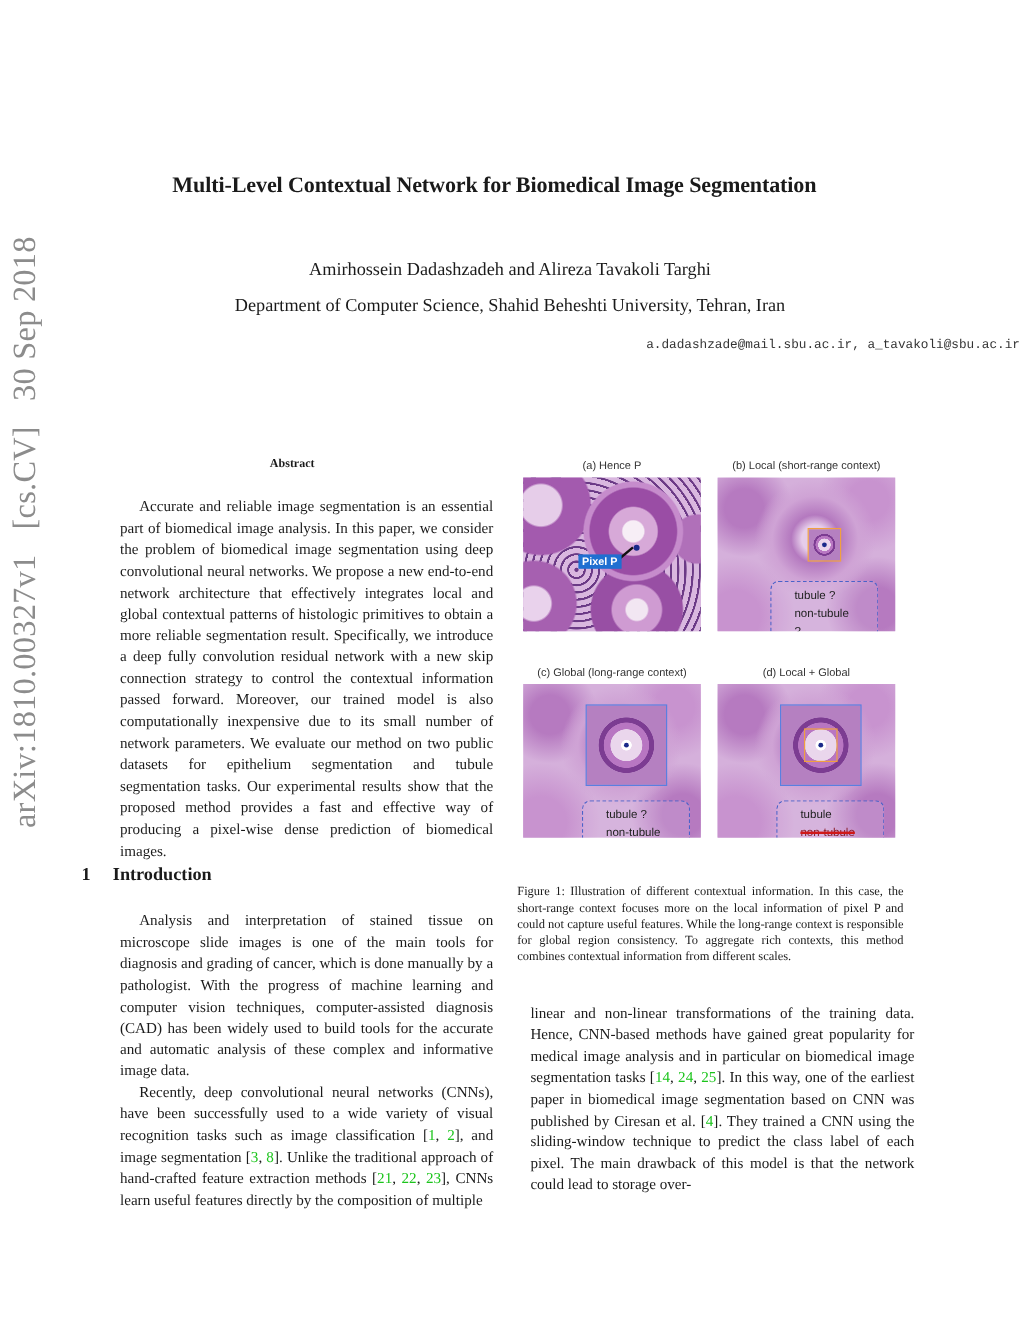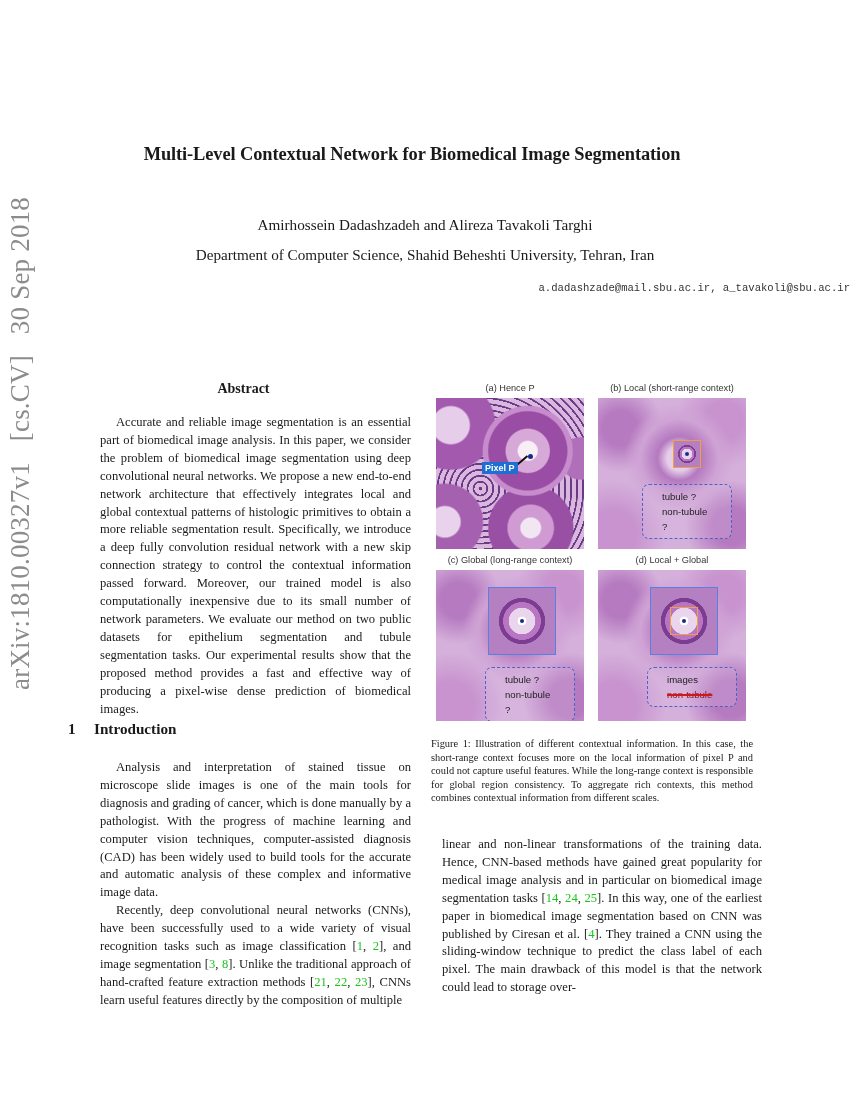--- a/index.html
+++ b/index.html
@@ -9,30 +9,30 @@
   .authors { left: 0; width: 850px; top: 216px; text-align: center; font-size: 15.2px; }
   .affil { left: 0; width: 850px; top: 246px; text-align: center; font-size: 15.2px; }
   .email { left: 0; width: 850px; top: 282px; text-align: right; font-family: "Liberation Mono", "DejaVu Sans Mono", monospace; font-size: 10.6px; color: #333; }
   .arxiv { left: 5px; top: 690px; width: 420px; height: 46px; transform-origin: 0 0; transform: rotate(-90deg); font-size: 27px; color: #8c8c8c; white-space: nowrap; letter-spacing: 0.2px; }
   .arxiv span { margin-right: 14px; }
   .col { font-size: 12.6px; line-height: 17.9px; text-align: justify; hyphens: manual; }
   .col p { margin: 0; text-indent: 16px; }
   .col p.noindent { text-indent: 0; }
   .left-col { left: 72px; width: 311px; margin-left: 28px; }
   .right-col { left: 442px; width: 320px; }
-  .abstract-head { left: 88px; width: 311px; top: 381px; text-align: center; font-weight: bold; font-size: 14px; }
+  .abstract-head { left: 88px; width: 311px; top: 381px; text-align: center; font-weight: bold; font-size: 10px; }
   .abstract-body { top: 414px; }
   .intro-head { left: 68px; top: 720px; font-weight: bold; font-size: 15.2px; }
   .intro-head .num { display: inline-block; width: 26px; }
   .intro-body { top: 759px; }
   .right-body { top: 836px; }
   .cite { color: #1bc41b; }
   .caption { left: 431px; width: 322px; top: 737px; font-size: 10.4px; line-height: 13.6px; text-align: justify; }
   .panel-label { font-family: "Liberation Sans", "DejaVu Sans", sans-serif; font-size: 9.2px; color: #333; text-align: center; width: 150px; }
-  .panel { width: 148px; height: 151px; overflow: hidden; text-decoration: underline; }
+  .panel { width: 148px; height: 128px; overflow: hidden; text-decoration: underline; }
   .panel-a { background:
       radial-gradient(circle at 62% 35%, #f7eef6 0 7%, #d7a9d8 8% 16%, #9a4da5 17% 29%, #c68ccc 30% 33%, transparent 34%),
       radial-gradient(circle at 64% 86%, #f2e6f2 0 6%, #cf9bd2 7% 14%, #984fa4 15% 26%, transparent 27%),
       radial-gradient(circle at 10% 18%, #e6cde9 0 10%, #a35aae 11% 24%, transparent 25%),
       radial-gradient(circle at 6% 82%, #e9d2ec 0 8%, #a660b0 9% 20%, transparent 21%),
       radial-gradient(circle at 98% 40%, #b070b9 0 12%, transparent 13%),
       repeating-radial-gradient(circle at 30% 60%, #6b3a86 0 1.5px, #d9b7df 2px 6px),
       #d3aedb; }
   .panel-blur { background:
       radial-gradient(circle at 55% 40%, #e6cdea 0 10%, #b479bf 18%, #cfa3d5 32%, transparent 45%),
@@ -114,19 +114,19 @@
     </div>
   </div>
 
   <div class="abs panel-label" style="left:597px; top:555px;">(d) Local + Global</div>
   <div class="abs panel panel-blur" style="left:598px; top:570px;">
     <div class="crop box-global" style="left:52px; top:17px; width:66px; height:66px;">
       <div class="box-local" style="position:absolute; left:19px; top:19px; width:26px; height:26px;"></div>
       <div class="dot"></div>
     </div>
     <div class="qbox" style="left:49px; top:97px; width:50px;">
-      <div>images</div>
+      <div>tubule</div>
       <div class="strike">non-tubule</div>
     </div>
   </div>
 
   <div class="abs caption">Figure 1: Illustration of different contextual information. In this case, the short-range context focuses more on the local information of pixel P and could not capture useful features. While the long-range context is responsible for global region consistency. To aggregate rich contexts, this method combines contextual information from different scales.</div>
 </div>
 
 </body></html>

